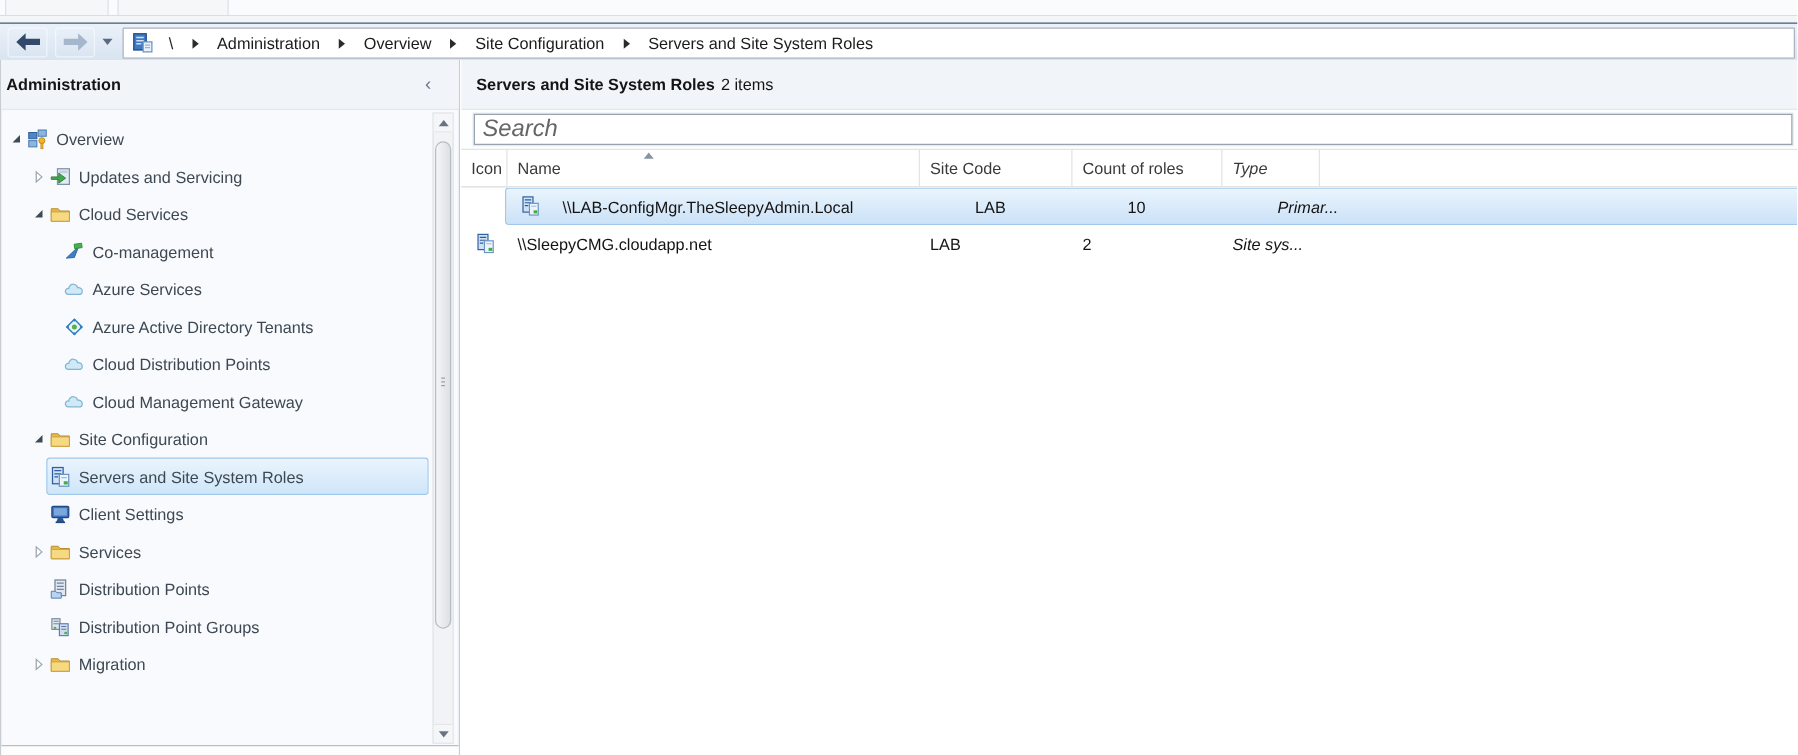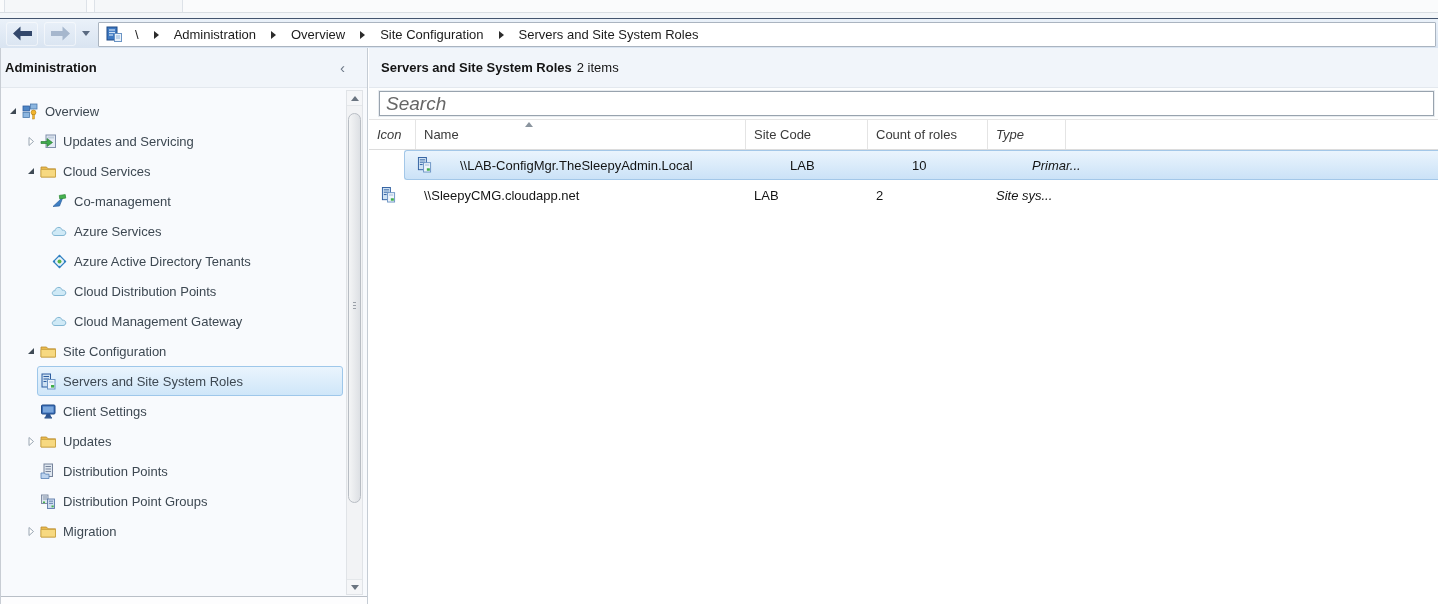--- a/index.html
+++ b/index.html
@@ -131,21 +131,21 @@
   }
   .hcell {
     display:flex; align-items:center; padding-left:8px; color:#3a3a3a;
     border-right:1px solid #e4e4e4; position:relative; overflow:hidden; white-space:nowrap;
   }
   .sort-arrow {
     position:absolute; top:2px; left:33%;
     width:0; height:0; border-left:4px solid transparent; border-right:4px solid transparent;
     border-bottom:5px solid #8a949e;
   }
-  .c-icon { width:47px;font-style:italic; }
+  .c-icon { width:37px; }
   .c-name { width:330px; }
   .c-site { width:122px; }
   .c-count { width:120px; }
   .c-type { width:78px;font-style:italic; }
   .c-fill { flex:1; border-right:none !important; }
 
   .trow { height:30px; display:flex; align-items:center; }
   .trow .cell {
     padding-left:8px; white-space:nowrap; overflow:hidden; color:#141414;
     display:flex; align-items:center; height:100%;
@@ -363,21 +363,21 @@
             <svg width="10" height="11">
               <path d="M3 1.5 L7.5 5.5 L3 9.5 Z" fill="#fff" stroke="#9aa6b2"></path>
             </svg>
           </span>
         <span class="ticon">
             <svg width="17" height="17" viewBox="0 0 17 17">
               <path d="M1 4 L6.5 4 L8 5.8 L15.5 5.8 L15.5 14 L1 14 Z" fill="#e9b94e" stroke="#b98d2f" stroke-width="0.8"></path>
               <path d="M1 6.5 L15.5 6.5 L15.5 14 L1 14 Z" fill="#f7d981" stroke="#c9a23f" stroke-width="0.8"></path>
             </svg>
           </span>
-        <span class="tlabel">Updates</span>
+        <span class="tlabel">Services</span>
       </div>
 
       <div class="titem lvl2">
         <span class="caret"></span>
         <span class="ticon">
             <svg width="17" height="17" viewBox="0 0 17 17">
               <rect x="4" y="1" width="8.5" height="12.5" fill="#dfe7f0" stroke="#76839b" stroke-width="1"></rect>
               <line x1="5.5" y1="3.5" x2="11" y2="3.5" stroke="#76839b" stroke-width="1"></line>
               <line x1="5.5" y1="6" x2="11" y2="6" stroke="#76839b" stroke-width="1"></line>
               <line x1="5.5" y1="8.5" x2="11" y2="8.5" stroke="#76839b" stroke-width="1"></line>

